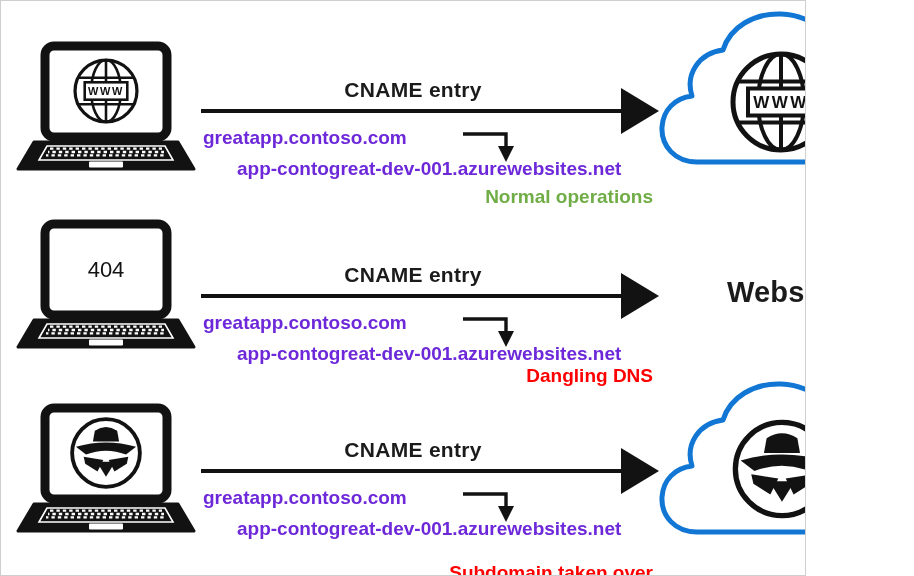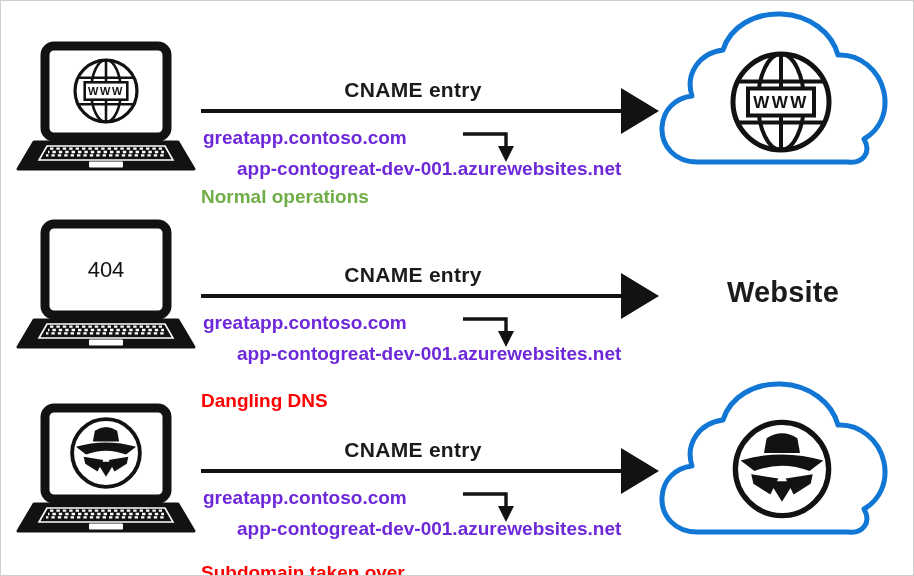--- a/index.html
+++ b/index.html
@@ -1,34 +1,34 @@
 <!DOCTYPE html>
 <html><head>
 <meta charset="utf-8">
 <style>
   html,body{margin:0;padding:0;background:#fff;}
   .canvas{
-    position:relative;width:914px;height:576px;background:#fff;
+    position:relative;width:806px;height:576px;background:#fff;
     border:1px solid #cfcfcf;box-sizing:border-box;overflow:hidden;
     font-family:"Liberation Sans","DejaVu Sans",sans-serif;color:#161616;
   }
   .abs{position:absolute;}
   .cname{
     position:absolute;left:200px;width:424px;text-align:center;
     font-size:21px;font-weight:600;letter-spacing:.3px;color:#1b1b1b;
   }
   .aline{position:absolute;left:200px;width:422px;height:4px;background:#121212;}
   .ahead{
     position:absolute;left:620px;width:0;height:0;
     border-top:23px solid transparent;border-bottom:23px solid transparent;
     border-left:38px solid #121212;
   }
   .dom{position:absolute;font-size:19px;font-weight:700;color:#6d28d9;white-space:nowrap;}
   .status{
-    position:absolute;left:200px;width:452px;text-align:left;
+    position:absolute;left:200px;width:452px;text-align:right;
     font-size:19px;font-weight:700;white-space:nowrap;
   }
   .dest-text{
     position:absolute;left:656px;width:252px;text-align:center;
     font-size:29px;font-weight:600;line-height:1.08;color:#1b1b1b;letter-spacing:.2px;margin-top:36px;
   }
   svg{position:absolute;overflow:visible;}
   .defs-store{width:0;height:0;position:absolute;overflow:hidden;}
 </style>
 </head>
@@ -113,21 +113,21 @@
 
   <div class="cname" style="top:262px">CNAME entry</div>
   <div class="aline" style="top:293px"></div>
   <div class="ahead" style="top:272px"></div>
 
   <div class="dom" style="left:202px;top:311px">greatapp.contoso.com</div>
   <svg class="abs" style="left:456px;top:313px" width="58" height="38" viewBox="0 0 58 38">
     <use href="#elbow"></use>
   </svg>
   <div class="dom" style="left:236px;top:342px">app-contogreat-dev-001.azurewebsites.net</div>
-  <div class="status" style="top: 389px; color: rgb(255, 0, 0);">Dangling DNS</div>
+  <div class="status" style="top: 364px; color: rgb(255, 0, 0);">Dangling DNS</div>
 
   <div class="dest-text" style="top:240px">
     <div>Website</div>
   </div>
 
   <svg class="abs" style="left:17px;top:404px" width="176" height="132" viewBox="0 0 176 132">
     <use href="#laptop-chassis"></use>
     <use href="#spy" transform="translate(88,48) scale(0.77) translate(-50,-50)"></use>
   </svg>
 

